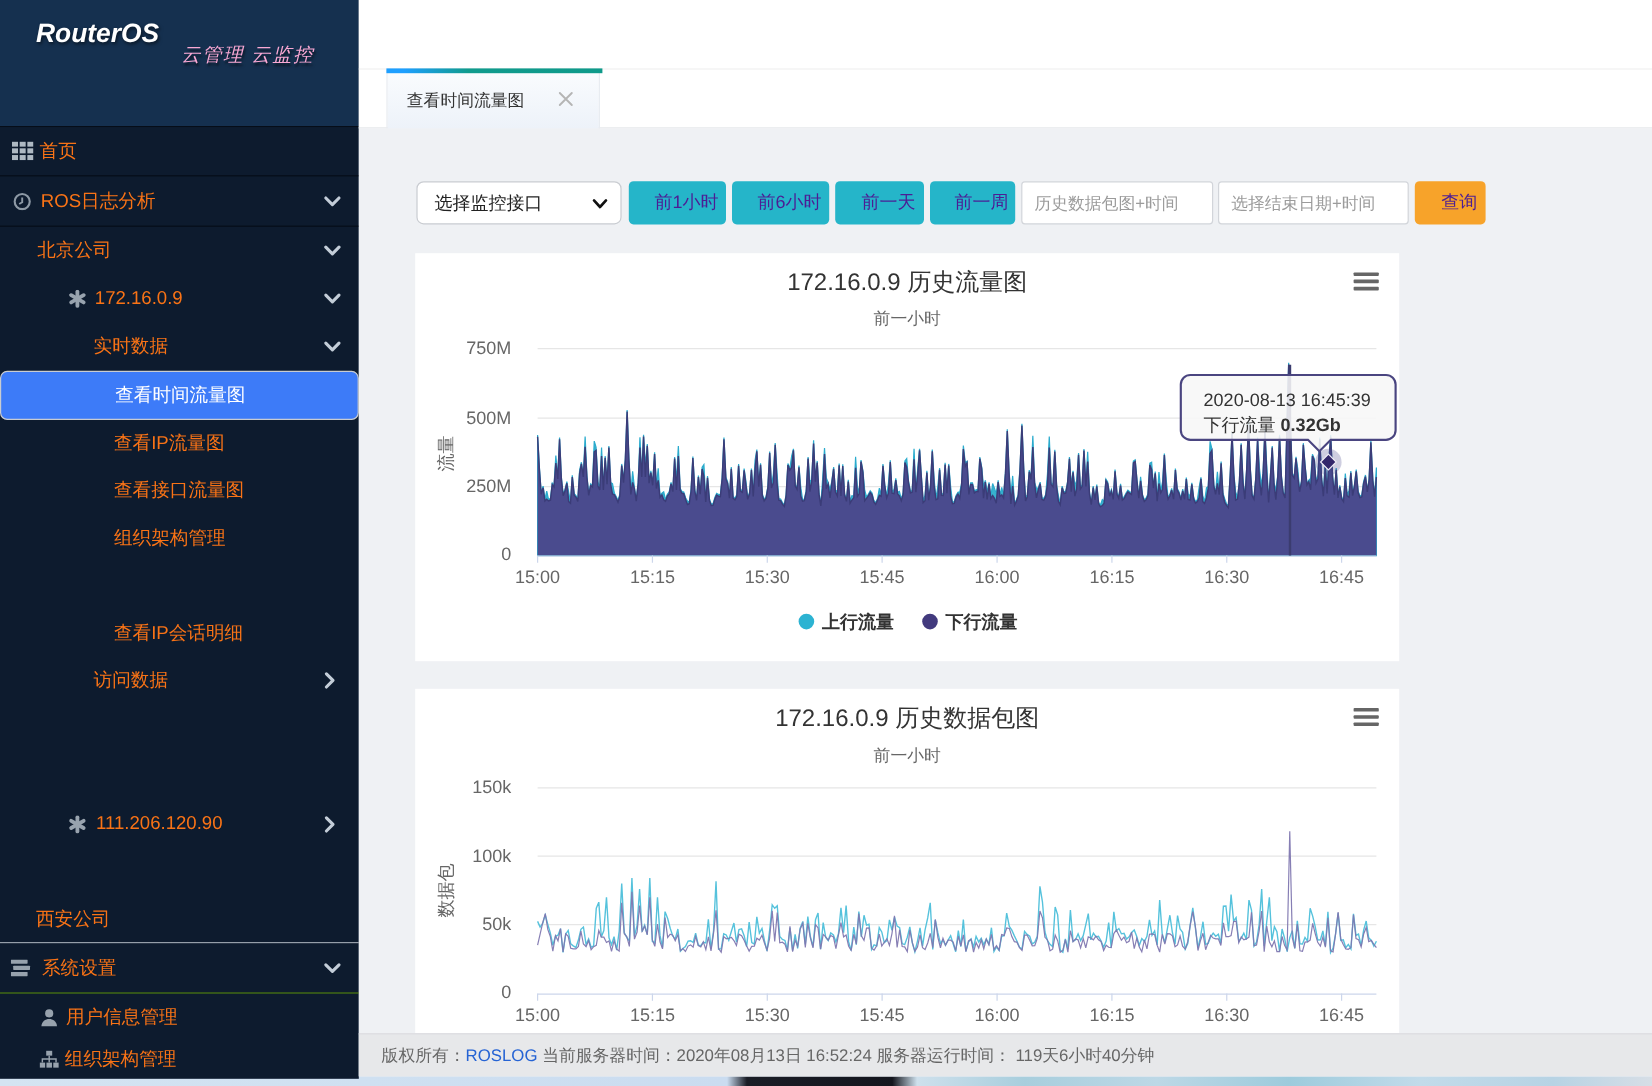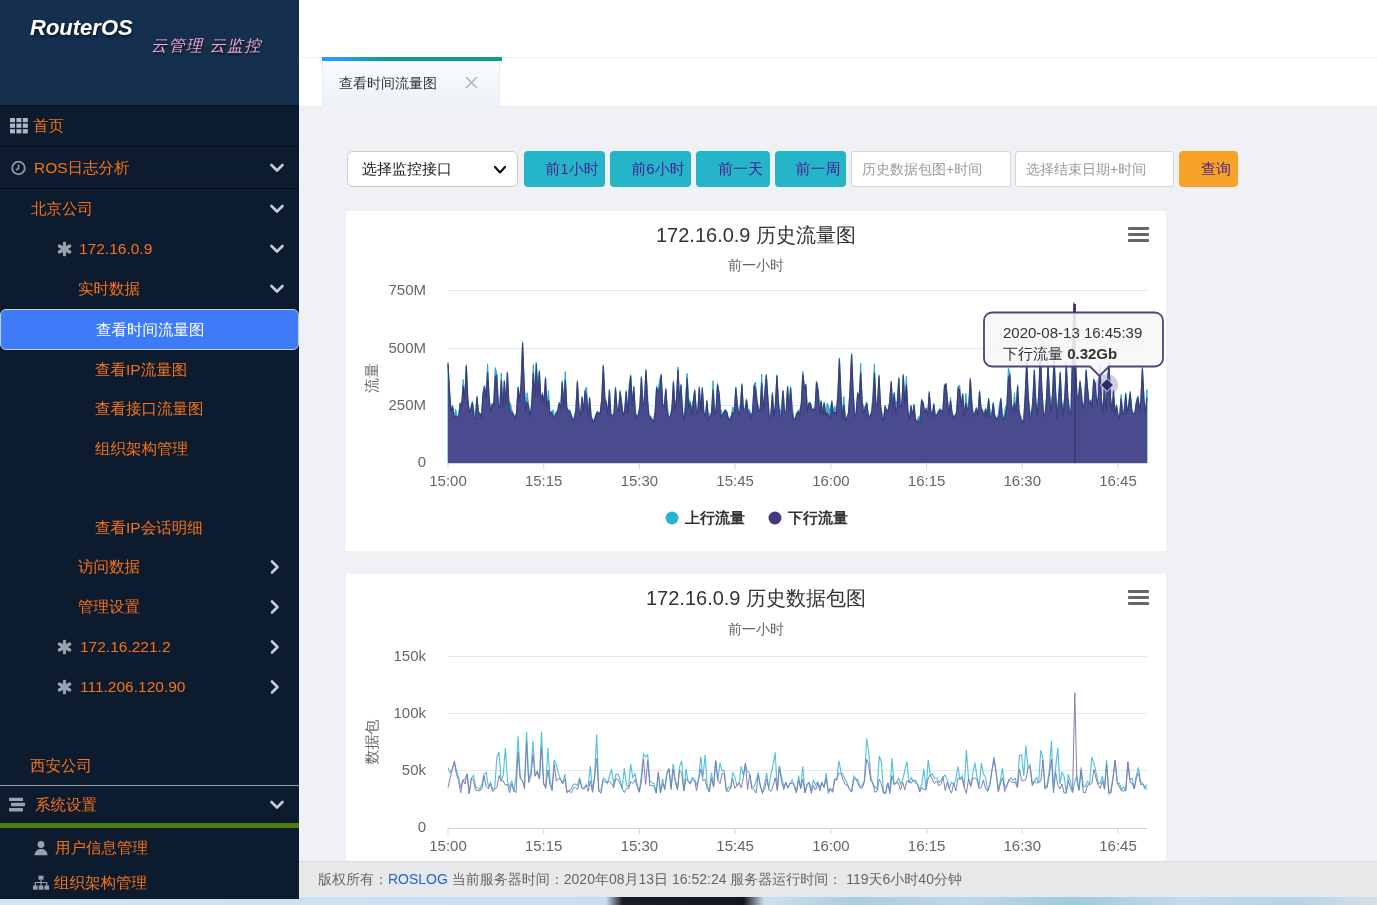--- a/index.html
+++ b/index.html
@@ -114,56 +114,37 @@
       </div>
 <div class="mi" style="top:508px;height:39px;">
         <span class="mit" style="left:95px">查看IP会话明细</span>
       </div>
 <div class="mi" style="top:547px;height:40px;">
         <span class="mit" style="left:78px">访问数据</span>
         <svg class="chv" style="right:16px" width="16" height="16" viewBox="0 0 16 16">
           <path d="M5 2.5 L10.5 8 L5 13.5" fill="none" stroke="#c3cdd8" stroke-width="2.6" stroke-linecap="round" stroke-linejoin="round"></path>
         </svg>
       </div>
-<div class="mi" style="top:587px;height:40px;">
-        <span class="mit" style="left:78px">管理设置</span>
-        <svg class="chv" style="right:16px" width="16" height="16" viewBox="0 0 16 16">
-          <path d="M5 2.5 L10.5 8 L5 13.5" fill="none" stroke="#c3cdd8" stroke-width="2.6" stroke-linecap="round" stroke-linejoin="round"></path>
-        </svg>
-      </div>
-<div class="mi" style="top:627px;height:40px;">
-        <span class="mic" style="left:57px"><svg width="15" height="15" viewBox="0 0 15 15">
-            <g stroke="#98a3ae" stroke-width="3.2" stroke-linecap="round">
-              <path d="M7.5 1.5 V13.5"></path>
-              <path d="M2.3 4.5 L12.7 10.5"></path>
-              <path d="M12.7 4.5 L2.3 10.5"></path>
-            </g>
-          </svg></span>
-        <span class="mit" style="left:80px">172.16.221.2</span>
-        <svg class="chv" style="right:16px" width="16" height="16" viewBox="0 0 16 16">
-          <path d="M5 2.5 L10.5 8 L5 13.5" fill="none" stroke="#c3cdd8" stroke-width="2.6" stroke-linecap="round" stroke-linejoin="round"></path>
-        </svg>
-      </div>
 <div class="mi" style="top:667px;height:40px;">
         <span class="mic" style="left:57px"><svg width="15" height="15" viewBox="0 0 15 15">
             <g stroke="#98a3ae" stroke-width="3.2" stroke-linecap="round">
               <path d="M7.5 1.5 V13.5"></path>
               <path d="M2.3 4.5 L12.7 10.5"></path>
               <path d="M12.7 4.5 L2.3 10.5"></path>
             </g>
           </svg></span>
         <span class="mit" style="left:80px">111.206.120.90</span>
         <svg class="chv" style="right:16px" width="16" height="16" viewBox="0 0 16 16">
           <path d="M5 2.5 L10.5 8 L5 13.5" fill="none" stroke="#c3cdd8" stroke-width="2.6" stroke-linecap="round" stroke-linejoin="round"></path>
         </svg>
       </div>
 <div class="mi" style="top:747px;height:39px;border-bottom:1px solid #959ea9;">
         <span class="mit" style="left:30px">西安公司</span>
       </div>
-<div class="mi" style="top:787px;height:41px;border-bottom:5px solid #4d7c0f;">
+<div class="mi" style="top:787px;height:41px;border-bottom:1px solid #4d7c0f;">
         <span class="mic" style="left:9px"><svg width="17" height="15" viewBox="0 0 17 15">
             <g fill="#97a2ad">
               <rect x="0" y="0" width="14" height="3.6" rx="0.5"></rect>
               <rect x="2" y="5.2" width="14" height="3.6" rx="0.5"></rect>
               <rect x="0" y="10.4" width="14" height="3.6" rx="0.5"></rect>
             </g>
           </svg></span>
         <span class="mit" style="left:35px">系统设置</span>
         <svg class="chv" style="right:14px" width="16" height="16" viewBox="0 0 16 16">
           <path d="M2.5 5 L8 10.5 L13.5 5" fill="none" stroke="#c3cdd8" stroke-width="2.6" stroke-linecap="round" stroke-linejoin="round"></path>

